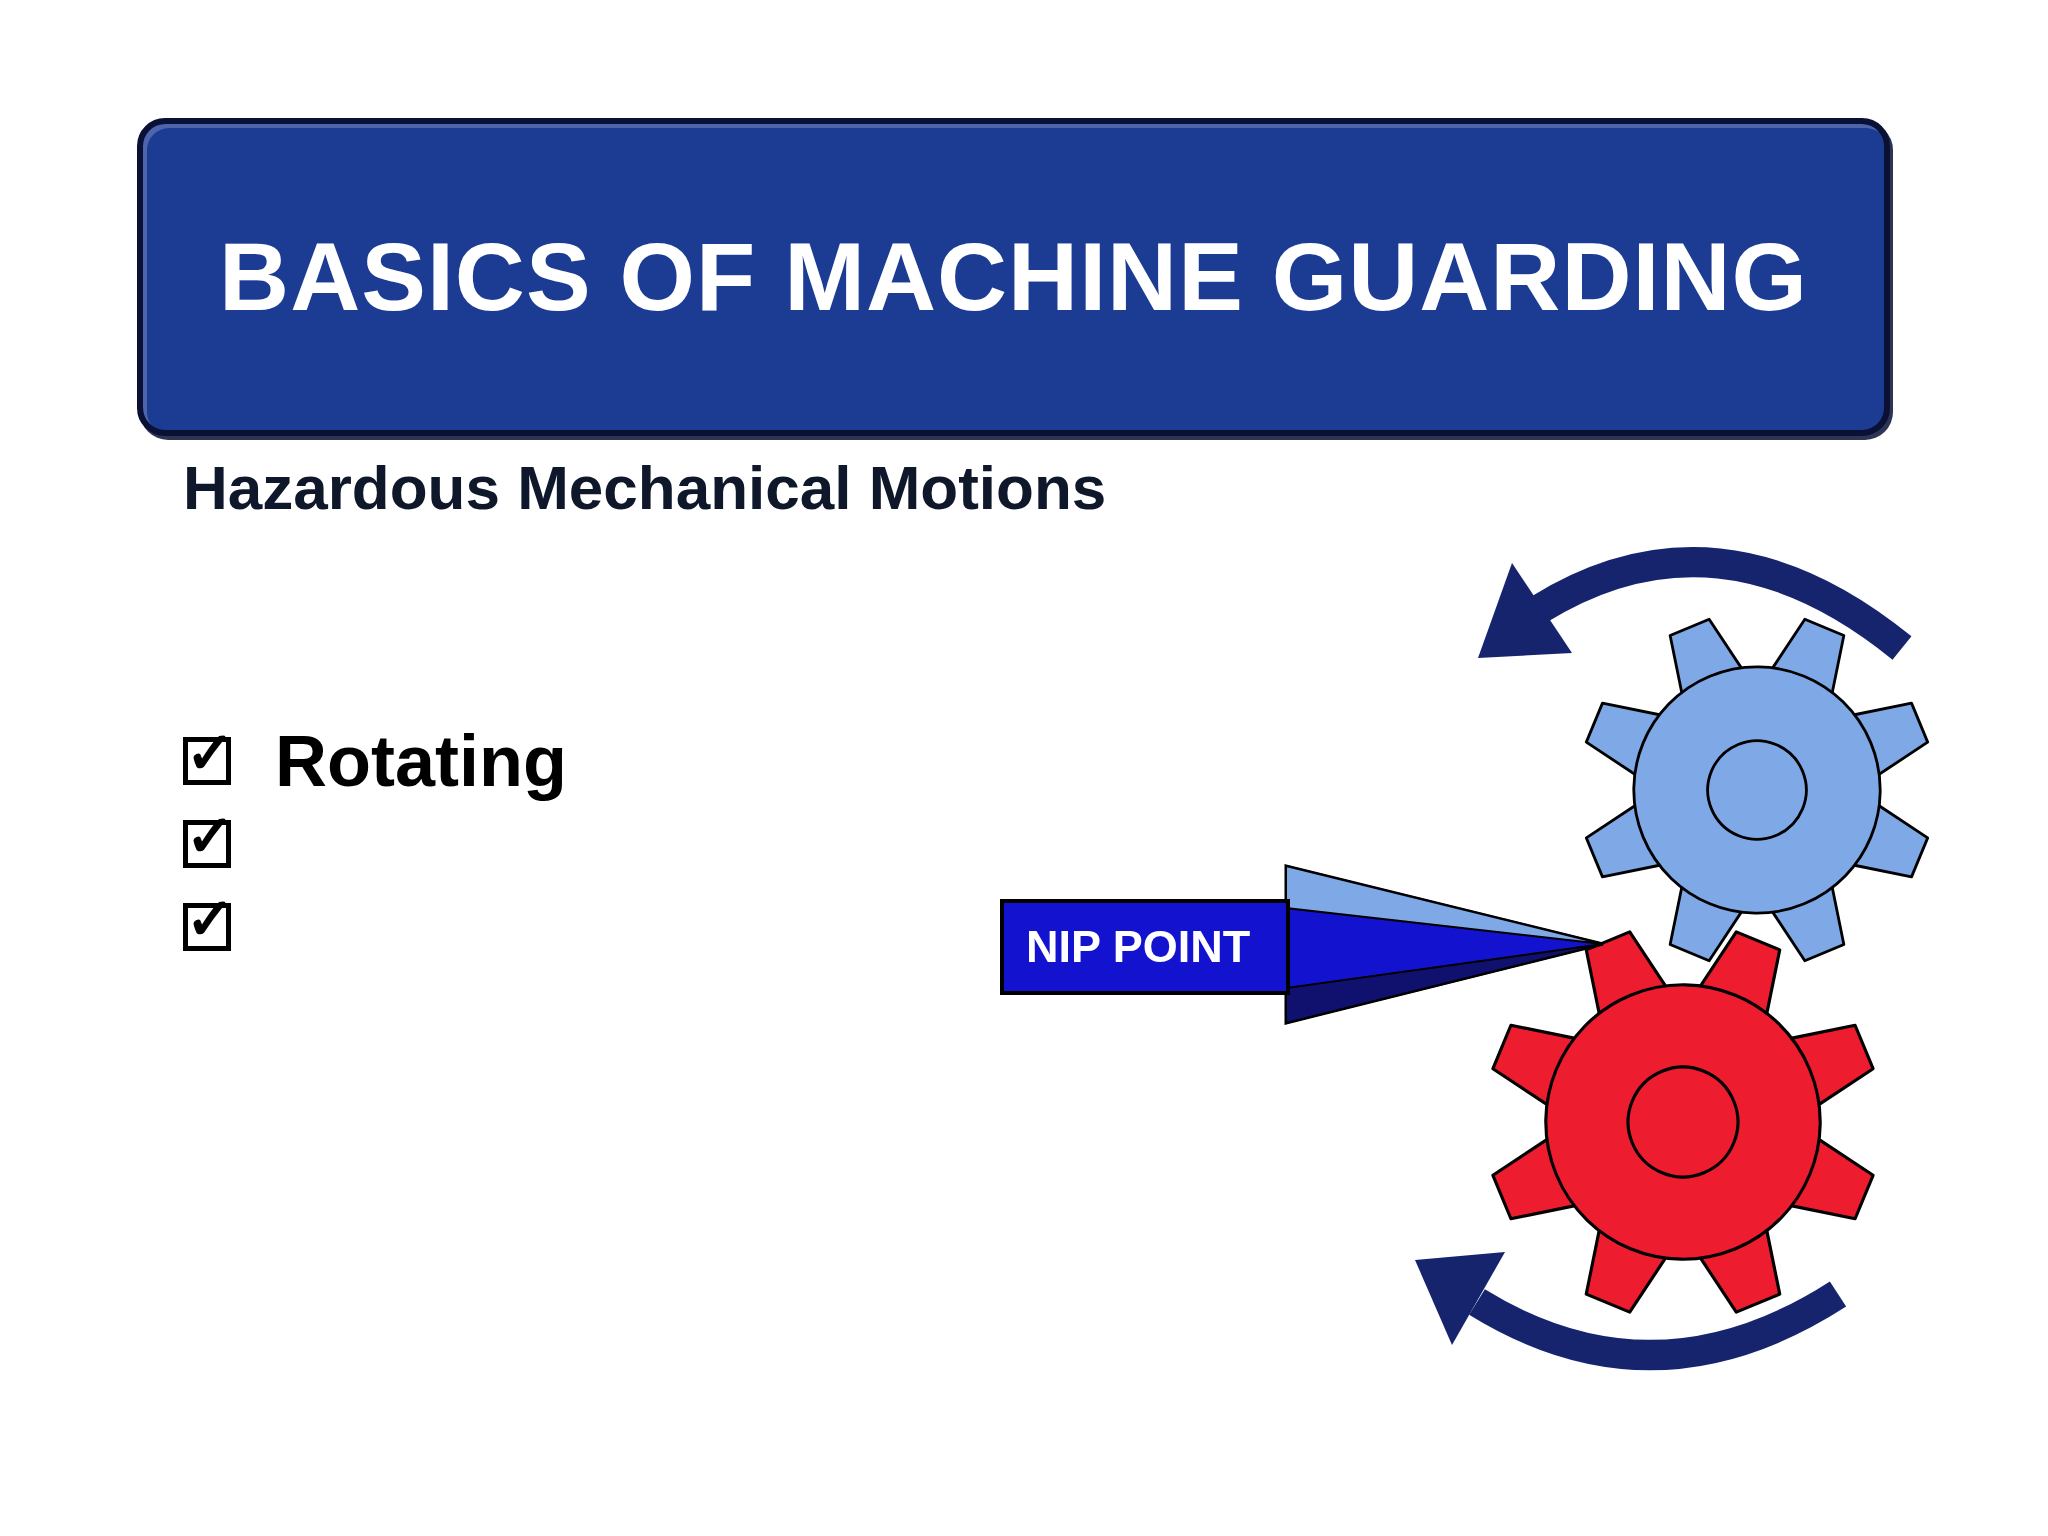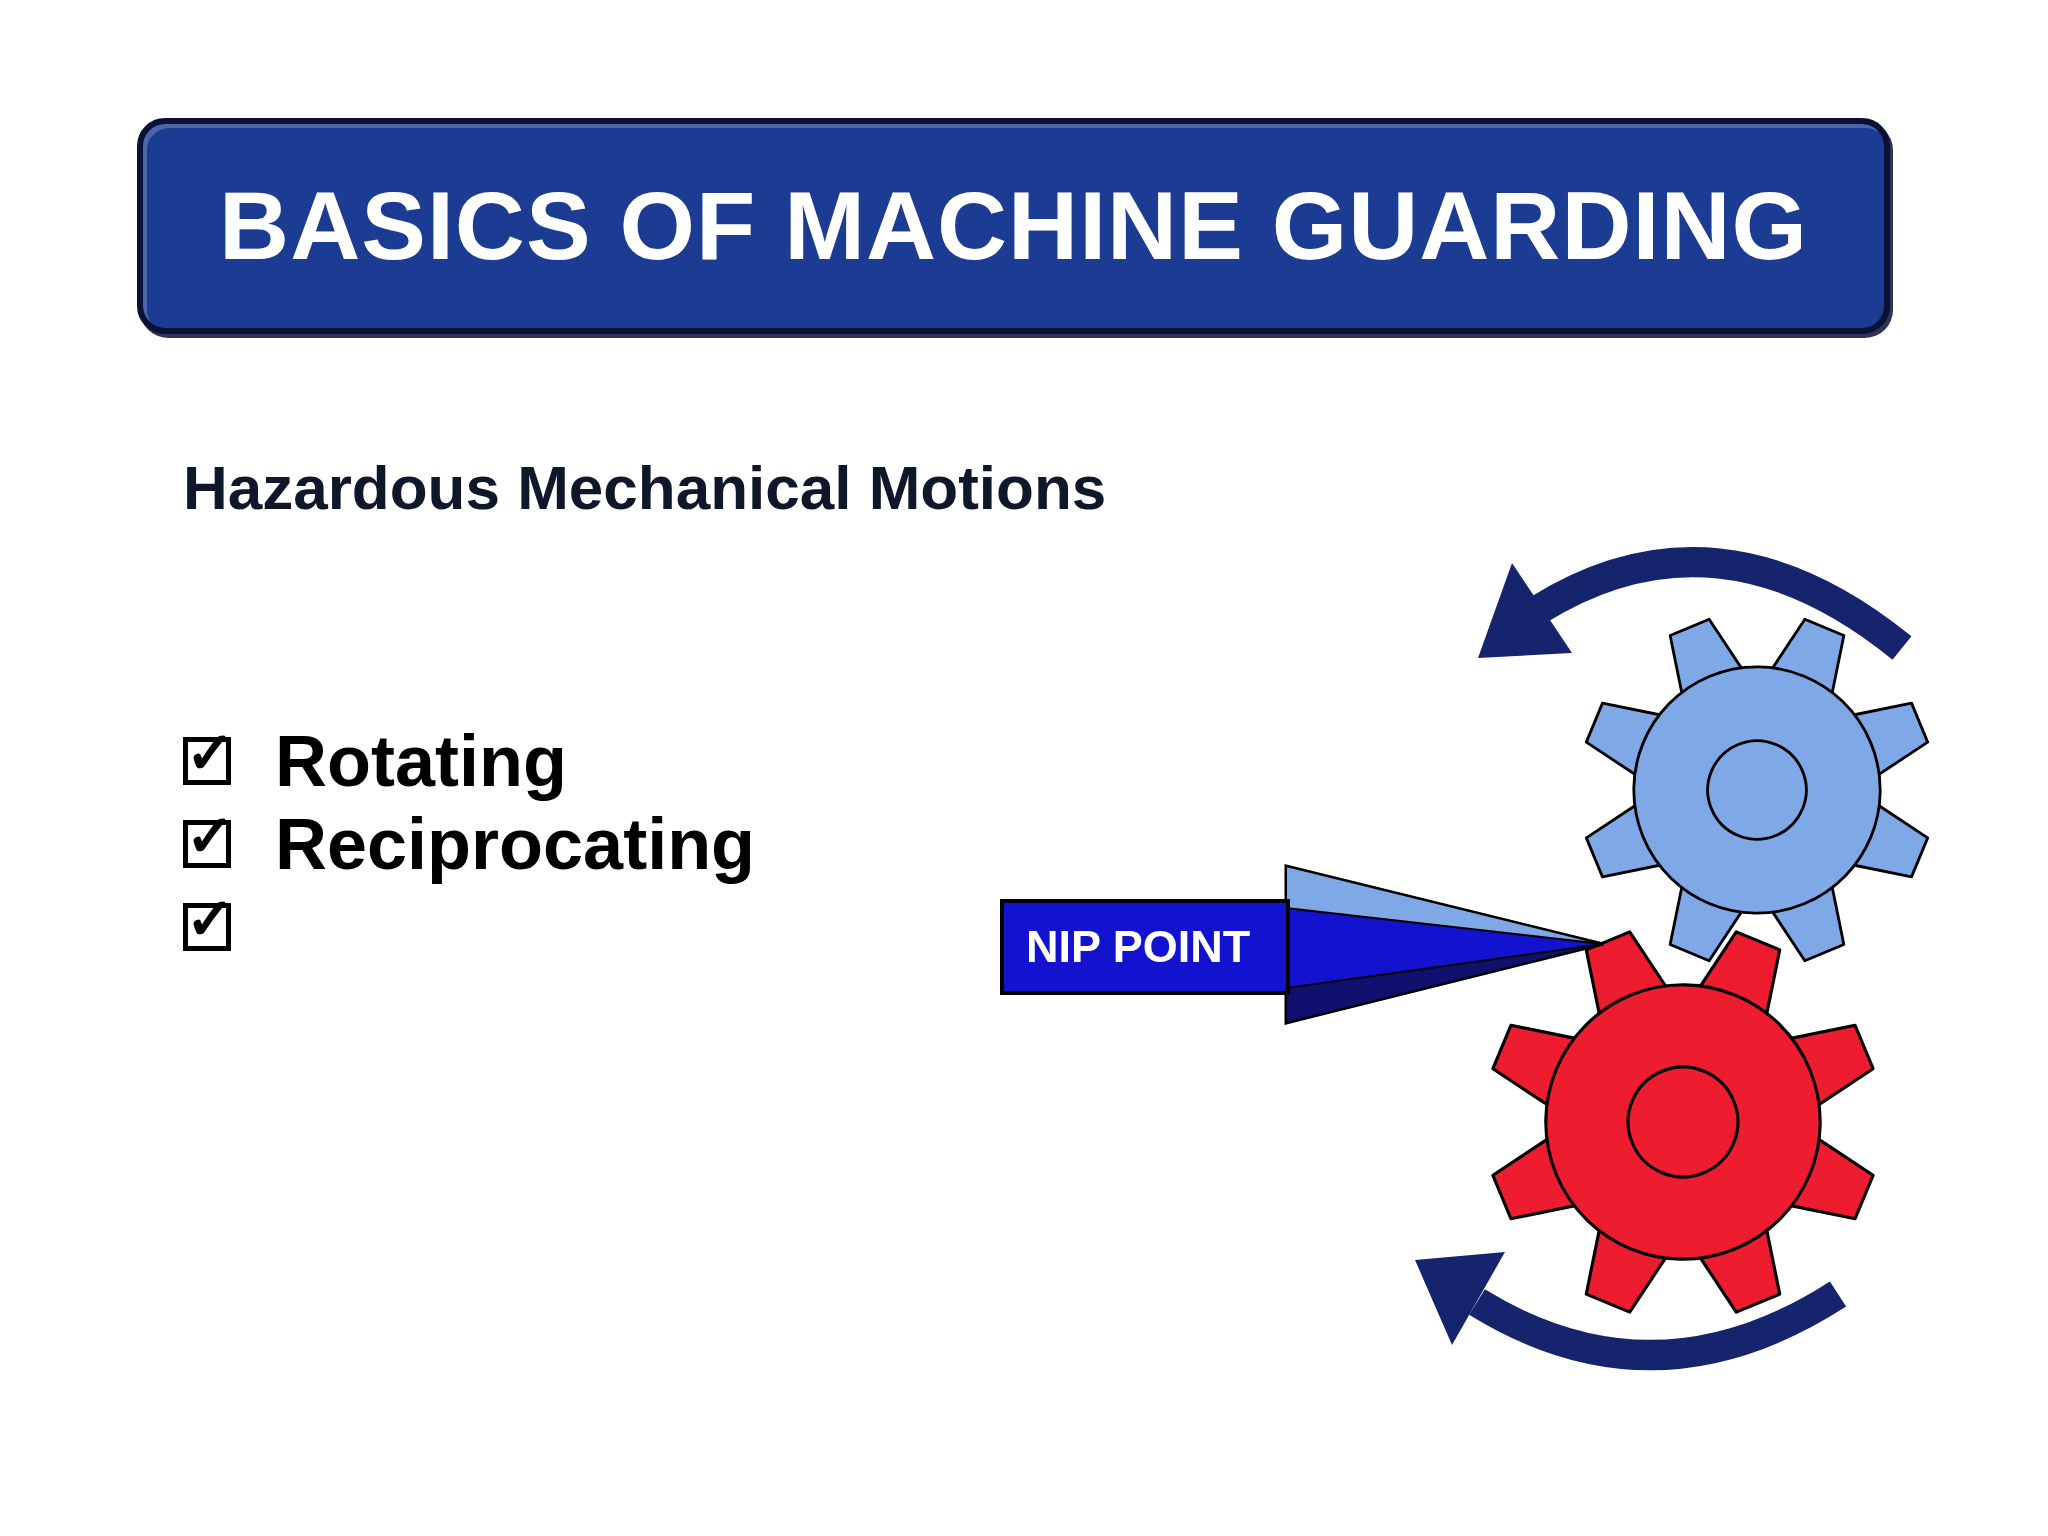--- a/index.html
+++ b/index.html
@@ -1,21 +1,21 @@
 <!DOCTYPE html>
 <html><head>
 <meta charset="utf-8">
 <style>
   * { margin:0; padding:0; box-sizing:border-box; }
   html,body { width:2048px; height:1536px; }
   body { font-family:"Liberation Sans", sans-serif; background:#ffffff; }
   .slide { position:relative; width:2048px; height:1536px; overflow:hidden; }
 
   .title-box {
-    position:absolute; left:137px; top:118px; width:1753px; height:216px;
+    position:absolute; left:137px; top:118px; width:1753px; height:318px;
     border:6px solid #0b1035; border-radius:28px;
     display:flex; align-items:center; justify-content:center;
     box-shadow: inset 4px 4px 0 rgba(255,255,255,0.22), 3px 4px 0 rgba(11,16,53,0.85);
   }
   .title-text {
     font-size:97px; font-weight:bold; letter-spacing:1px; white-space:nowrap;
   }
 
   .subtitle {
     position:absolute; left:183px; top:452px;
@@ -61,21 +61,20 @@
     <div class="check-row">
       <span class="checkbox">
         <span class="tick">✓</span>
       </span>
       <span class="check-label">Rotating</span>
     </div>
     <div class="check-row">
       <span class="checkbox">
         <span class="tick">✓</span>
       </span>
-      <span class="check-label">Reciprocating</span>
     </div>
     <div class="check-row">
       <span class="checkbox">
         <span class="tick">✓</span>
       </span>
     </div>
   </div>
 
   <svg class="diagram" width="2048" height="1536" viewBox="0 0 2048 1536">
     <defs>

